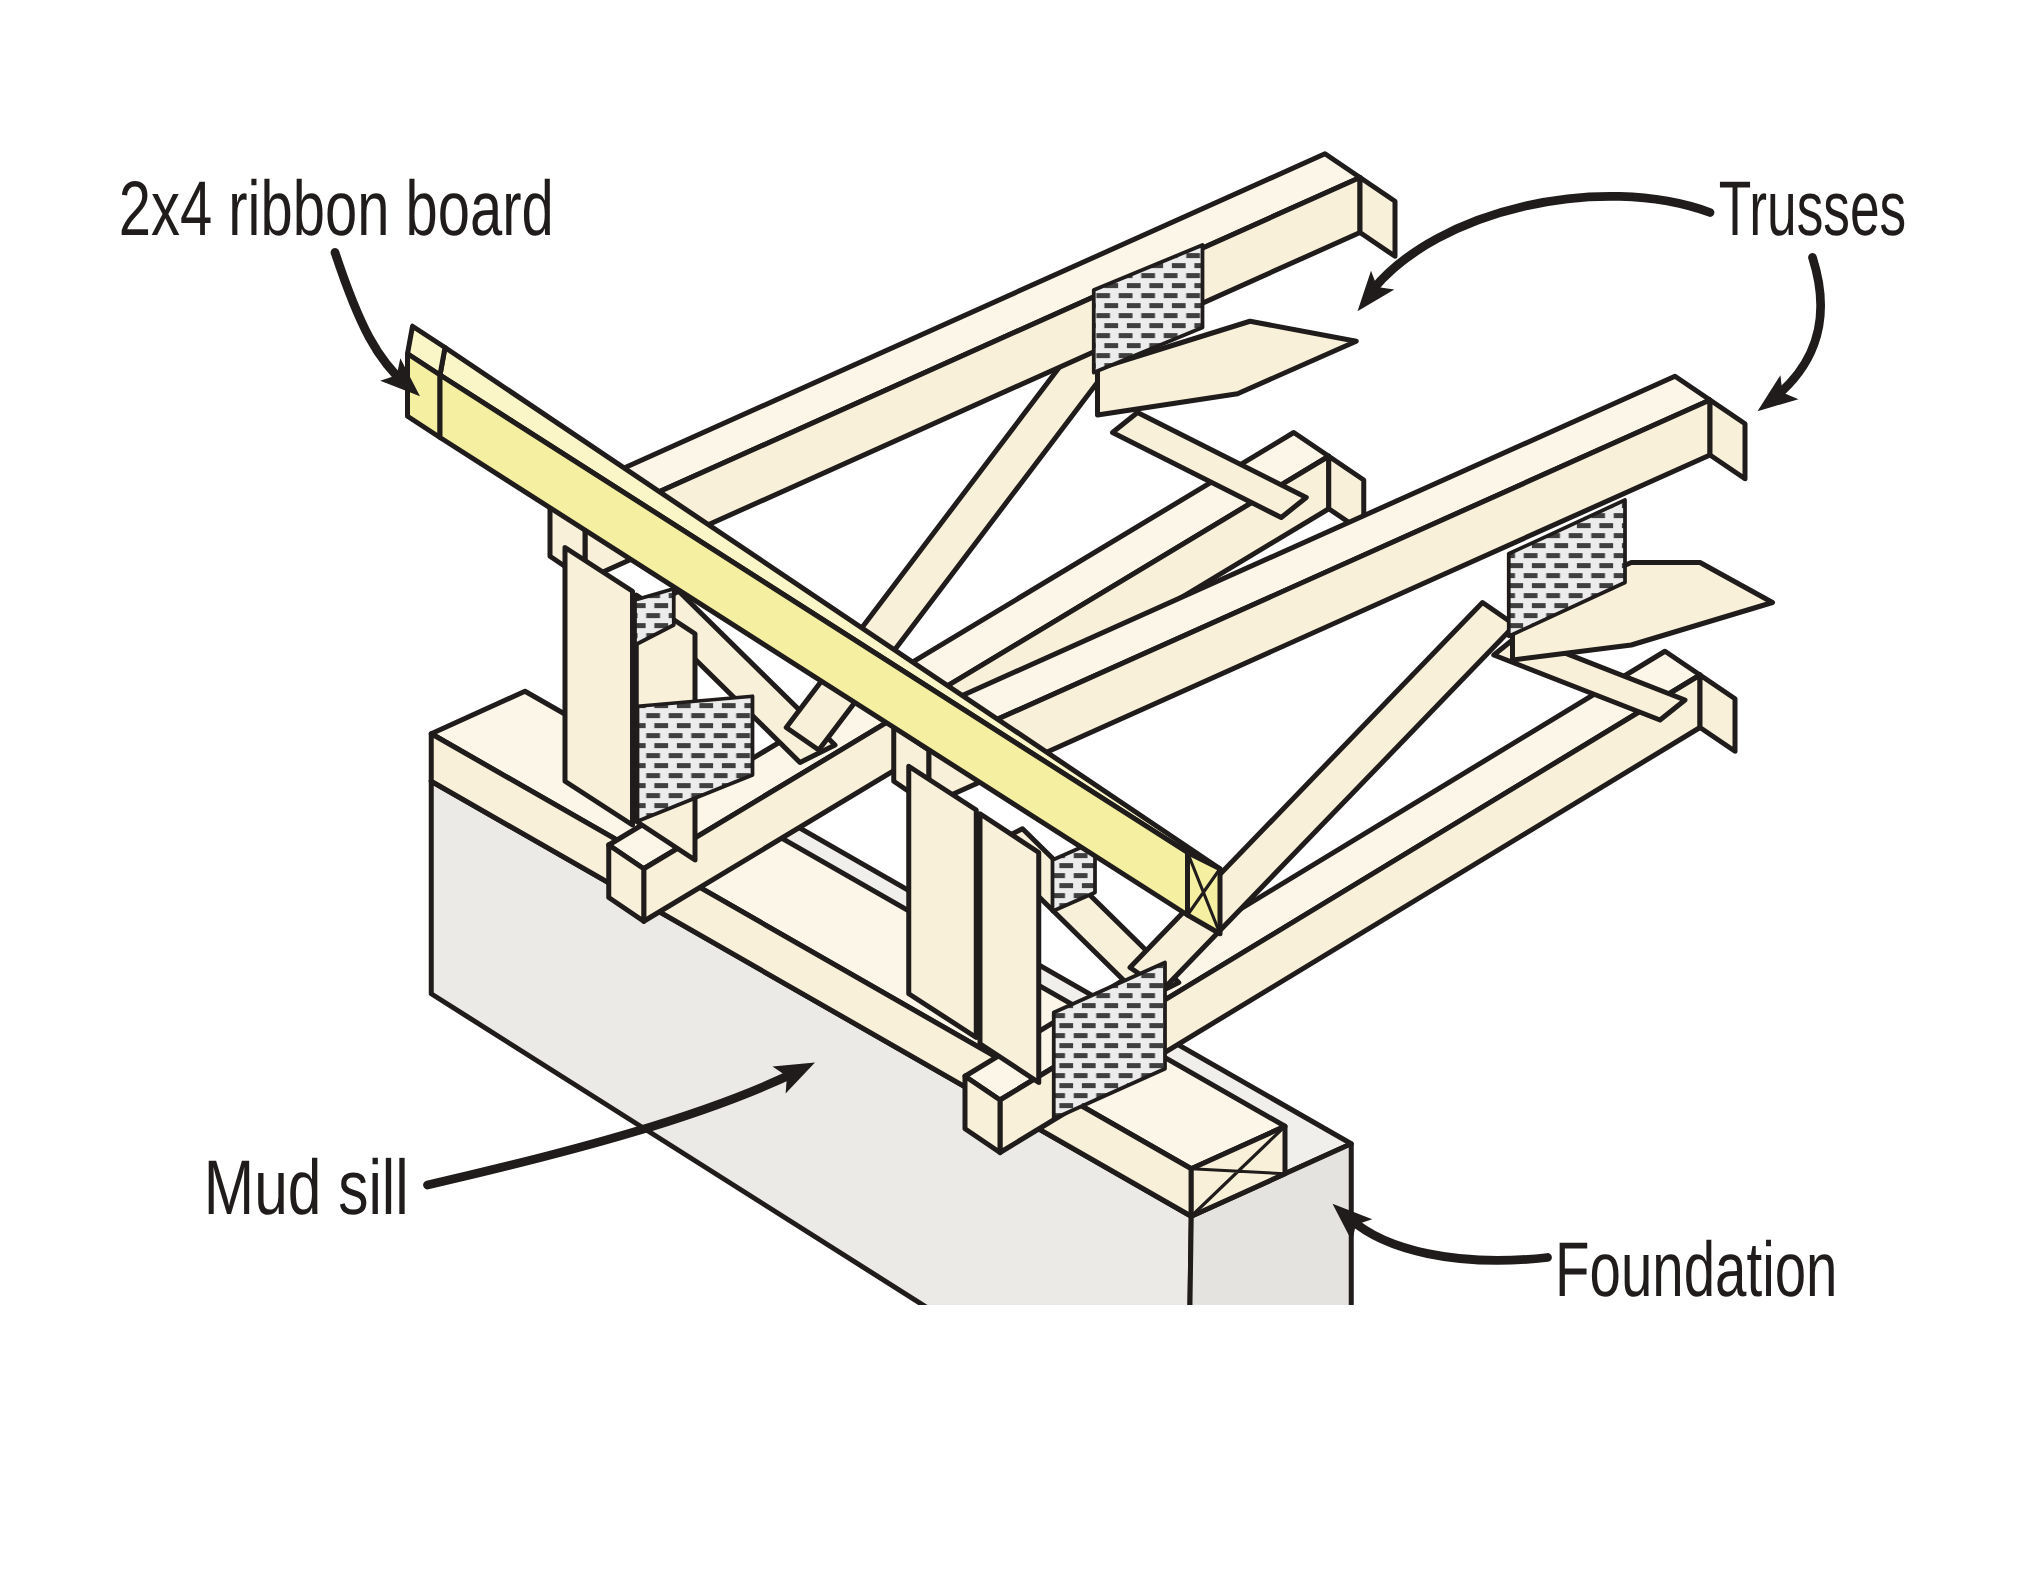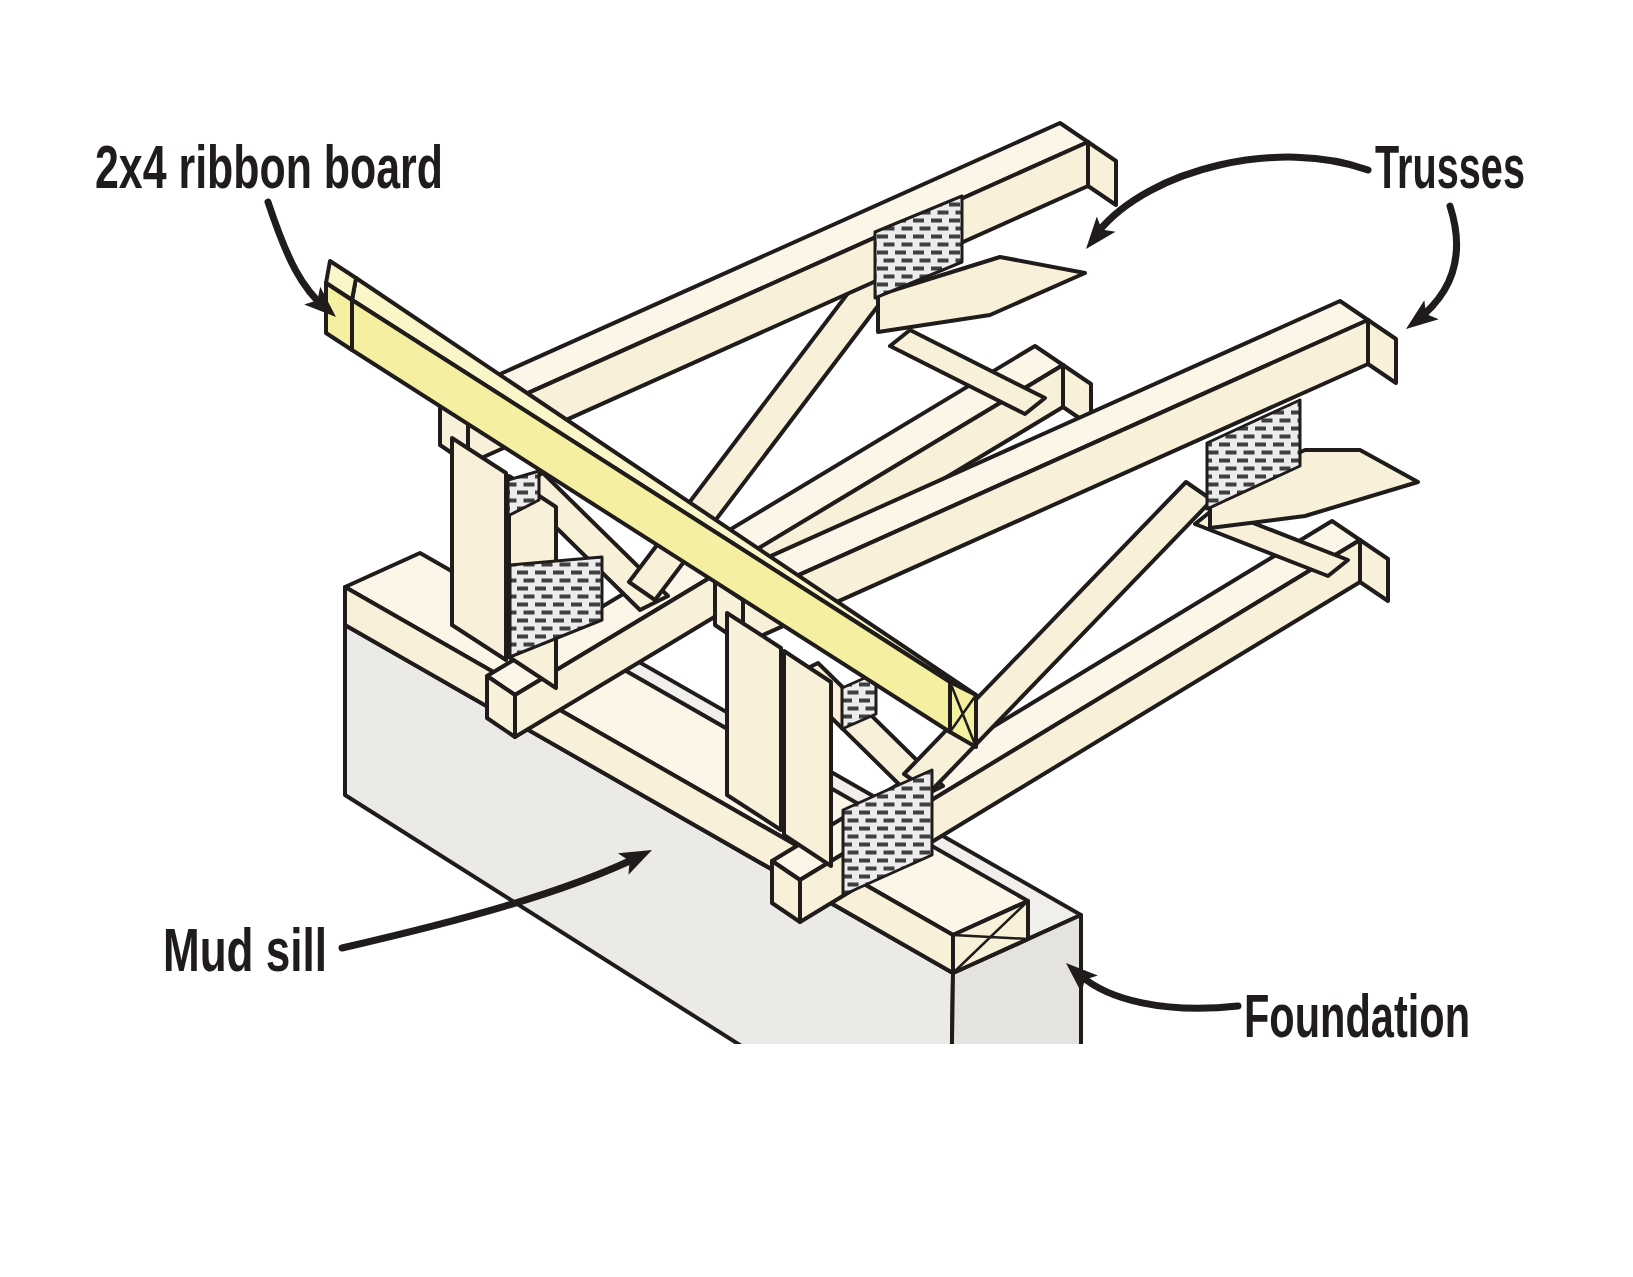--- a/index.html
+++ b/index.html
@@ -1,17 +1,17 @@
 <!DOCTYPE html>
 <html style="--background: #ffffff; --line: #1f1c1b; --wood_front: #f8f0d9; --wood_top: #fbf6e8; --ribbon_front: #f5efa2; --ribbon_top: #faf6c8; --foundation_front: #ebeae7; --foundation_side: #e4e3df; --foundation_top: #f0efec; --plate_fill: #ececec; --plate_hatch: #3f3f3f;"><head>
 <meta charset="utf-8">
 <style>
   html,body{margin:0;padding:0;background:#fff;}
   #stage{position:relative;width:1633px;height:1044px;background:var(--background,#fff);
-         font-family:"Liberation Sans", sans-serif;overflow:hidden;font-weight:bold;}
+         font-family:"Liberation Sans", sans-serif;overflow:hidden;}
   svg{display:block}
   
   .wf{fill:var(--wood_front);stroke:var(--line);stroke-width:4;stroke-linejoin:round}
   .wt{fill:var(--wood_top);stroke:var(--line);stroke-width:4;stroke-linejoin:round}
   
   .rf{fill:var(--ribbon_front);stroke:var(--line);stroke-width:4;stroke-linejoin:round}
   .rt{fill:var(--ribbon_top);stroke:var(--line);stroke-width:4;stroke-linejoin:round}
   
   .ff{fill:var(--foundation_front);stroke:var(--line);stroke-width:4;stroke-linejoin:round}
   .fs{fill:var(--foundation_side);stroke:var(--line);stroke-width:4;stroke-linejoin:round}

